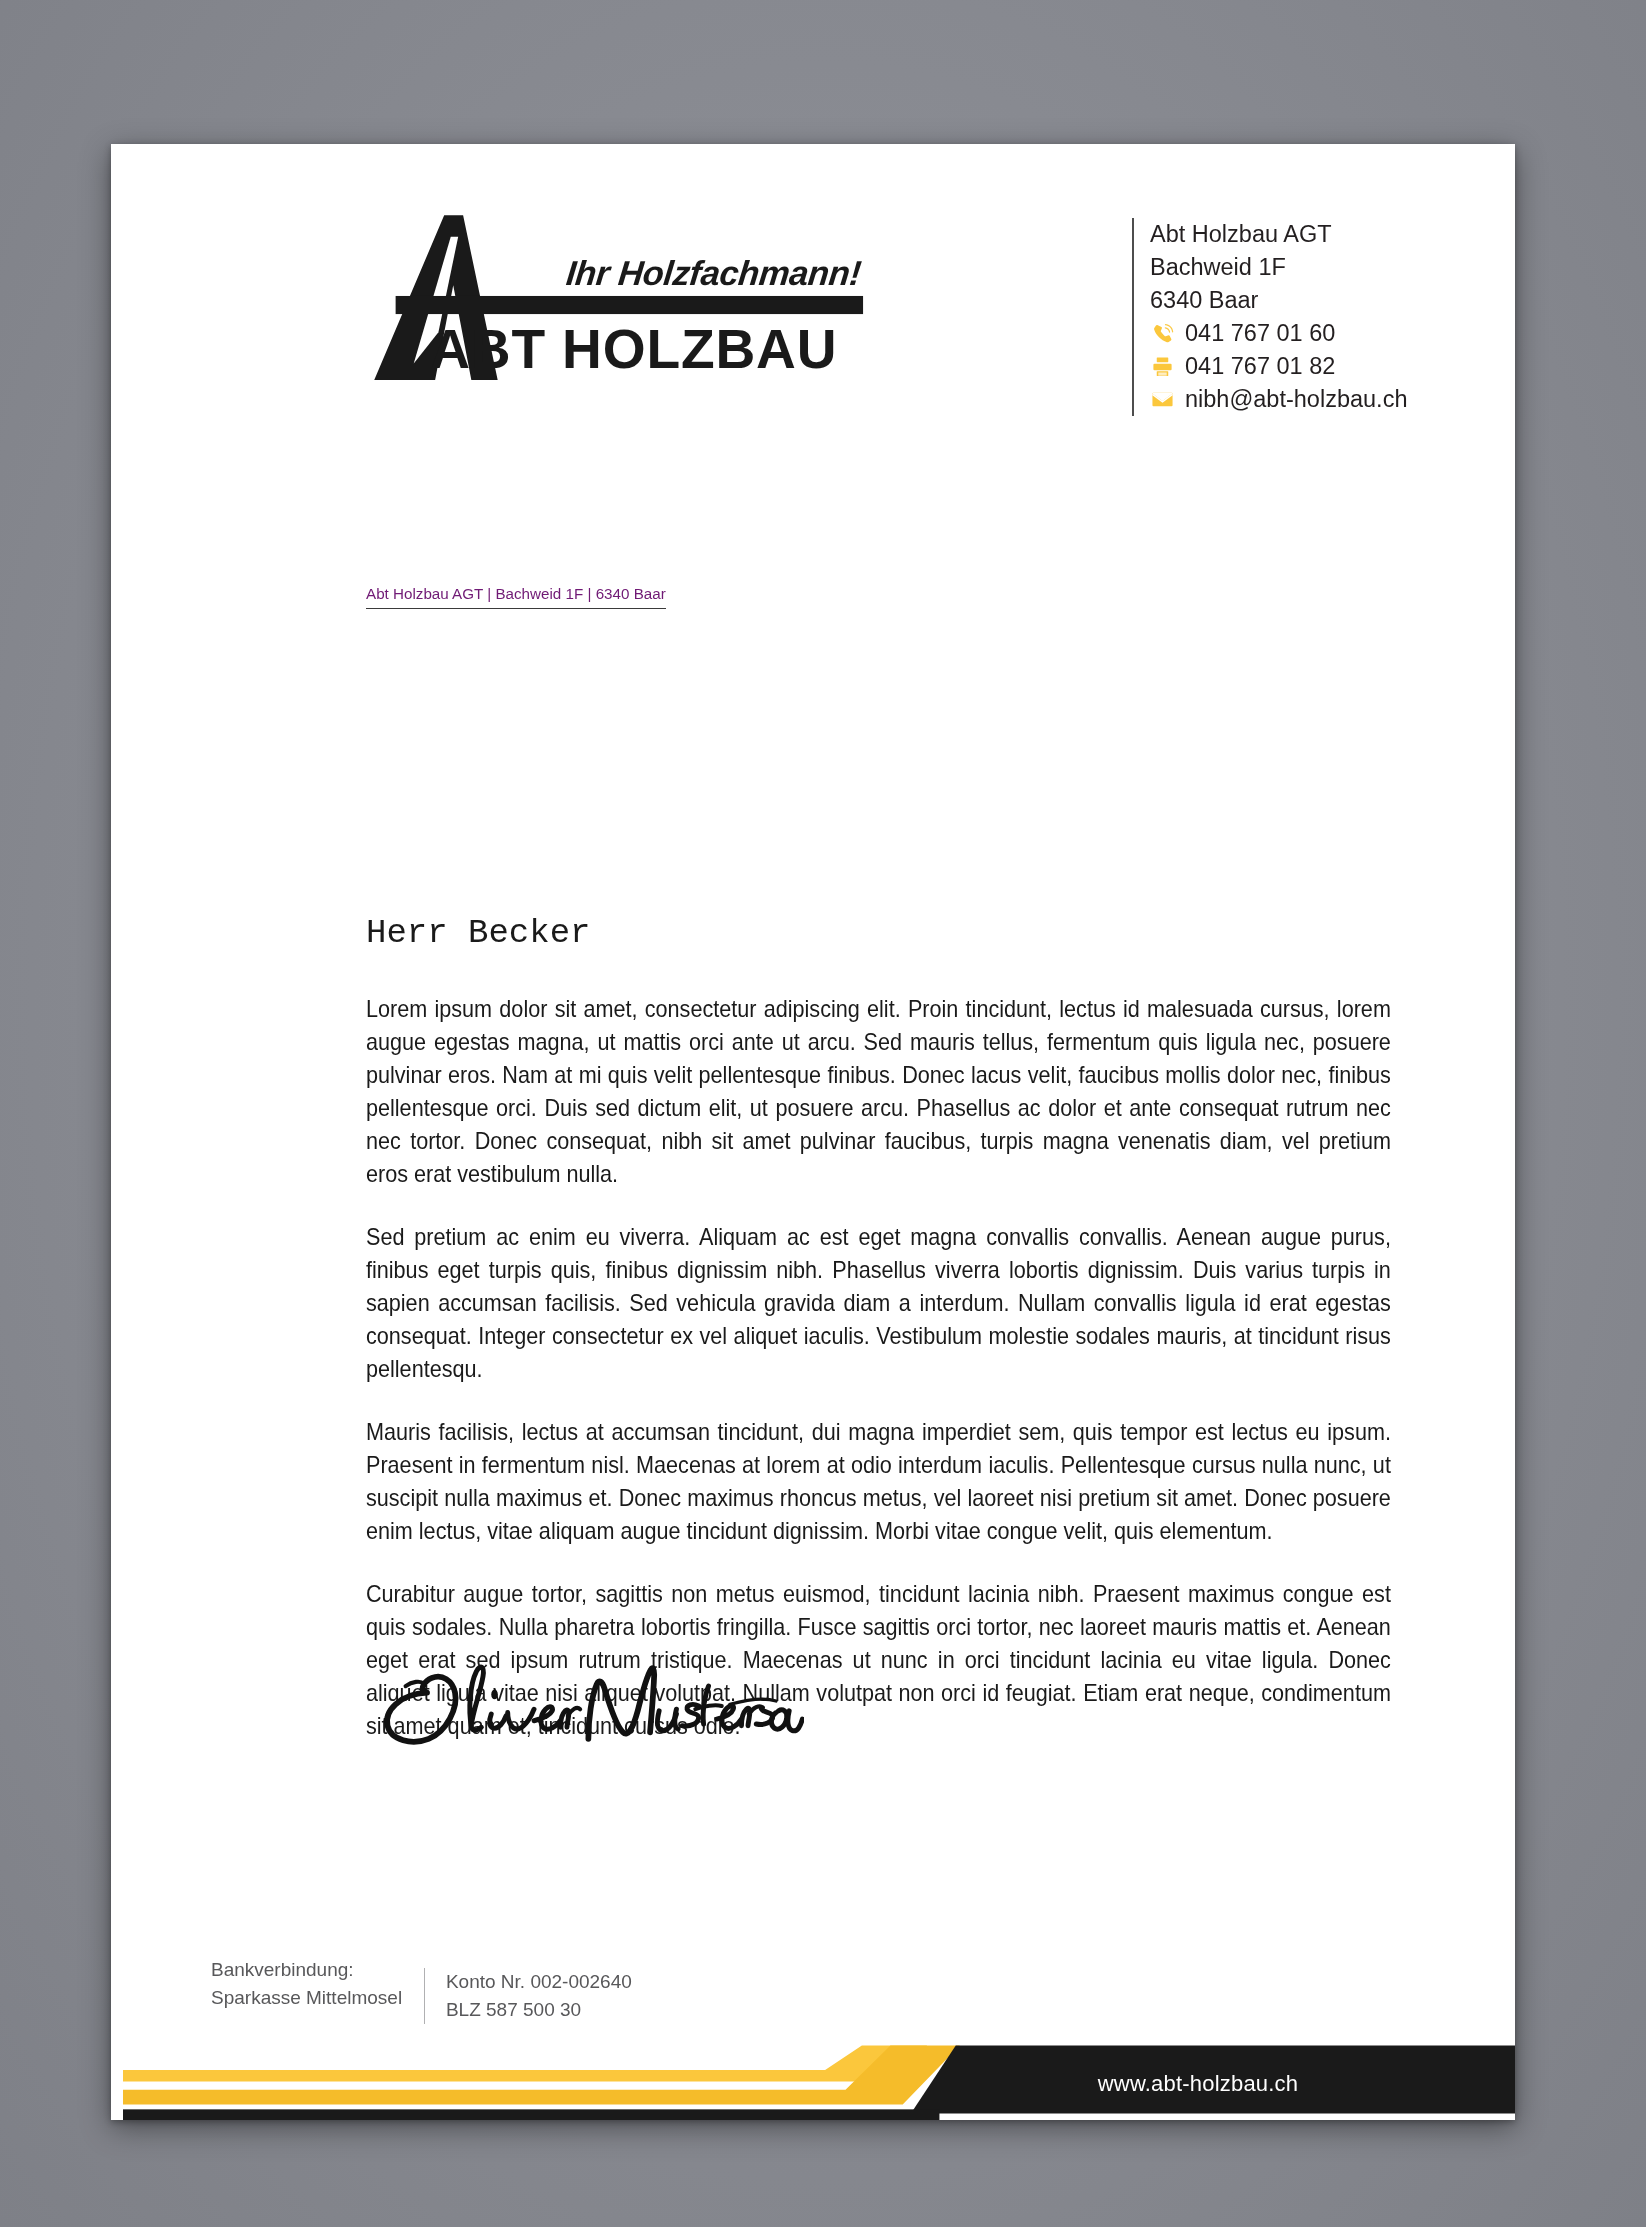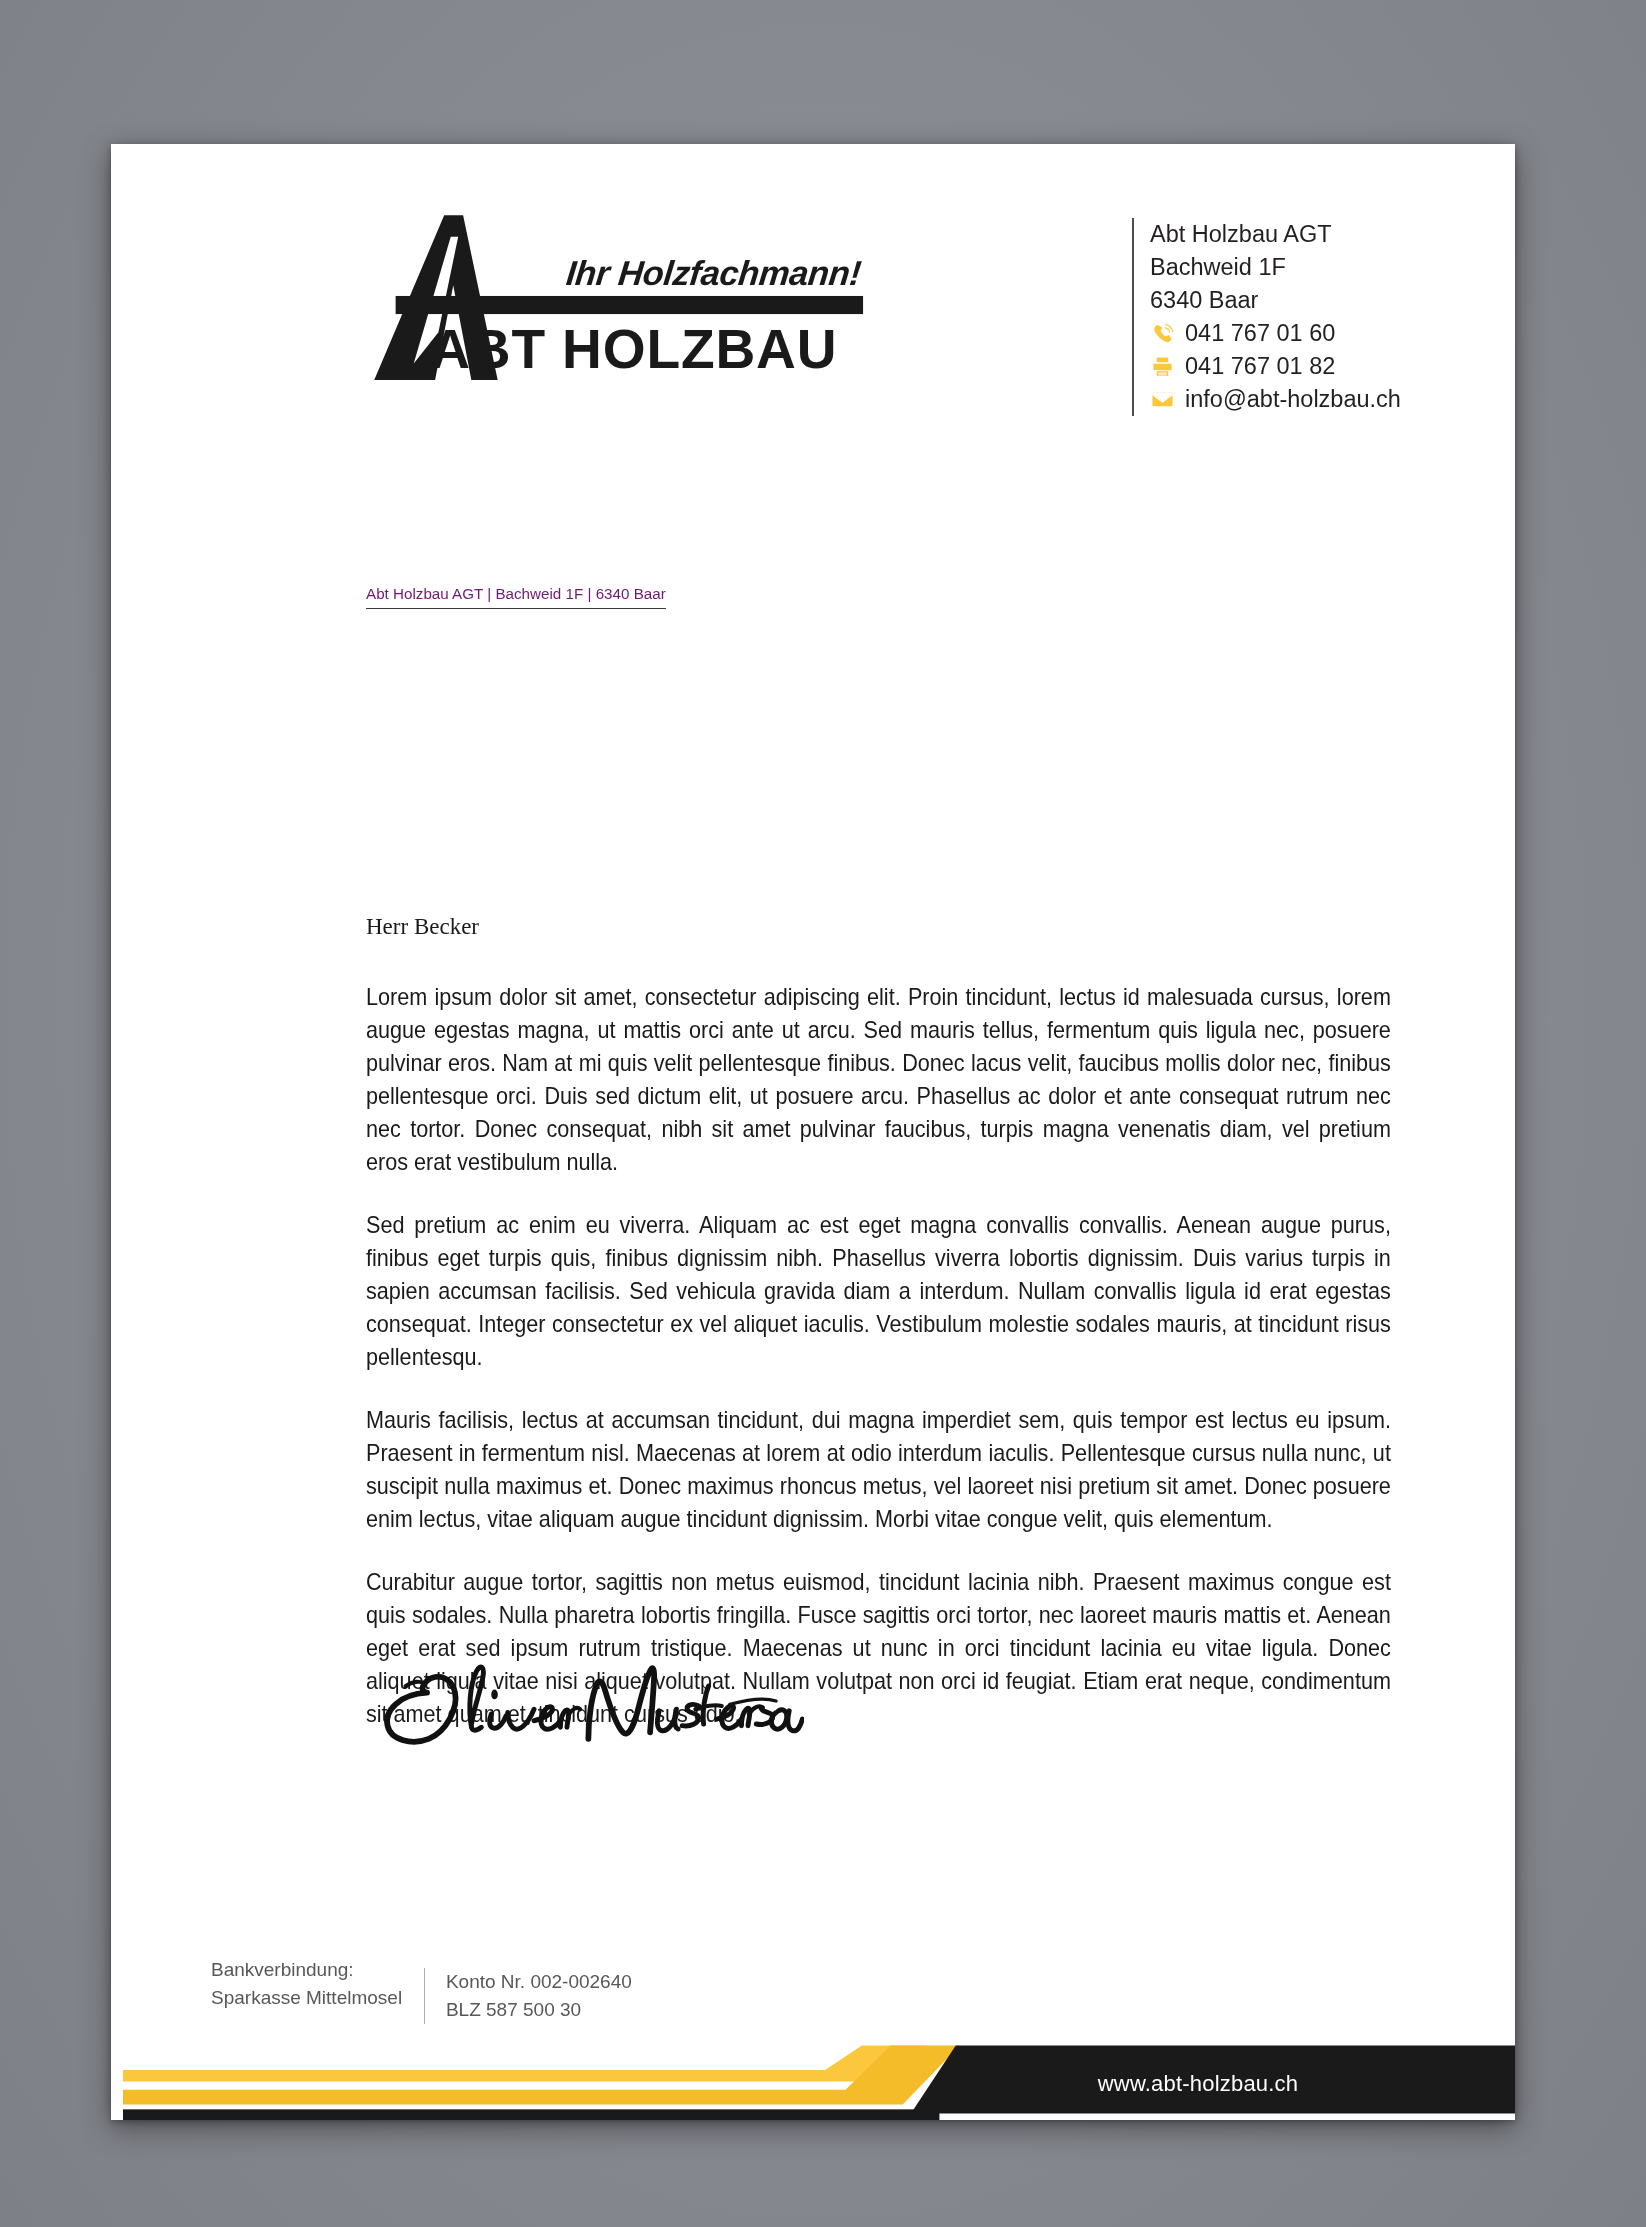--- a/index.html
+++ b/index.html
@@ -87,23 +87,23 @@
   }
 
   
   .letter {
     position: absolute;
     left: 255px;
     top: 770px;
     width: 1025px;
   }
   .salutation {
-    font-family: Liberation Serif, serif;
+    font-family: Liberation Mono, monospace;
     font-stretch: condensed;
-    font-size: 23px;
+    font-size: 34px;
     color: #1a1a1a;
     margin-bottom: 40px;
   }
   .para {
     font-family: "Liberation Sans Narrow", "Liberation Sans", sans-serif;
     font-stretch: condensed;
     font-size: 24px;
     line-height: 33px;
     color: #1a1a1a;
     text-align: justify;
@@ -222,21 +222,21 @@
       </div>
 
       <div class="contact-line">
         <span class="ic">
           <svg viewBox="0 0 24 24">
             <rect x="1.5" y="5" width="21" height="14" rx="1" fill="#fbc73c"></rect>
             <path d="M1.5 5.8 L12 13.6 L22.5 5.8 L22.5 5 L1.5 5 Z" fill="#ffffff"></path>
             <path d="M1.5 6.6 L12 14.4 L22.5 6.6" fill="none" stroke="#ffffff" stroke-width="1.6"></path>
           </svg>
         </span>
-        <span>info@abt-holzbau.ch</span>
+        <span>nibh@abt-holzbau.ch</span>
       </div>
     </div>
   </div>
 
   <div class="sender">Abt Holzbau AGT | Bachweid 1F | 6340 Baar</div>
 
   <div class="letter">
     <div class="salutation">Herr Becker</div>
     <p class="para">Lorem ipsum dolor sit amet, consectetur adipiscing elit. Proin tincidunt, lectus id malesuada cursus, lorem augue egestas magna, ut mattis orci ante ut arcu. Sed mauris tellus, fermentum quis ligula nec, posuere pulvinar eros. Nam at mi quis velit pellentesque finibus. Donec lacus velit, faucibus mollis dolor nec, finibus pellentesque orci. Duis sed dictum elit, ut posuere arcu. Phasellus ac dolor et ante consequat rutrum nec nec tortor. Donec consequat, nibh sit amet pulvinar faucibus, turpis magna venenatis diam, vel pretium eros erat vestibulum nulla.</p>
     <p class="para">Sed pretium ac enim eu viverra. Aliquam ac est eget magna convallis convallis. Aenean augue purus, finibus eget turpis quis, finibus dignissim nibh. Phasellus viverra lobortis dignissim. Duis varius turpis in sapien accumsan facilisis. Sed vehicula gravida diam a interdum. Nullam convallis ligula id erat egestas consequat. Integer consectetur ex vel aliquet iaculis. Vestibulum molestie sodales mauris, at tincidunt risus pellentesqu.</p>

